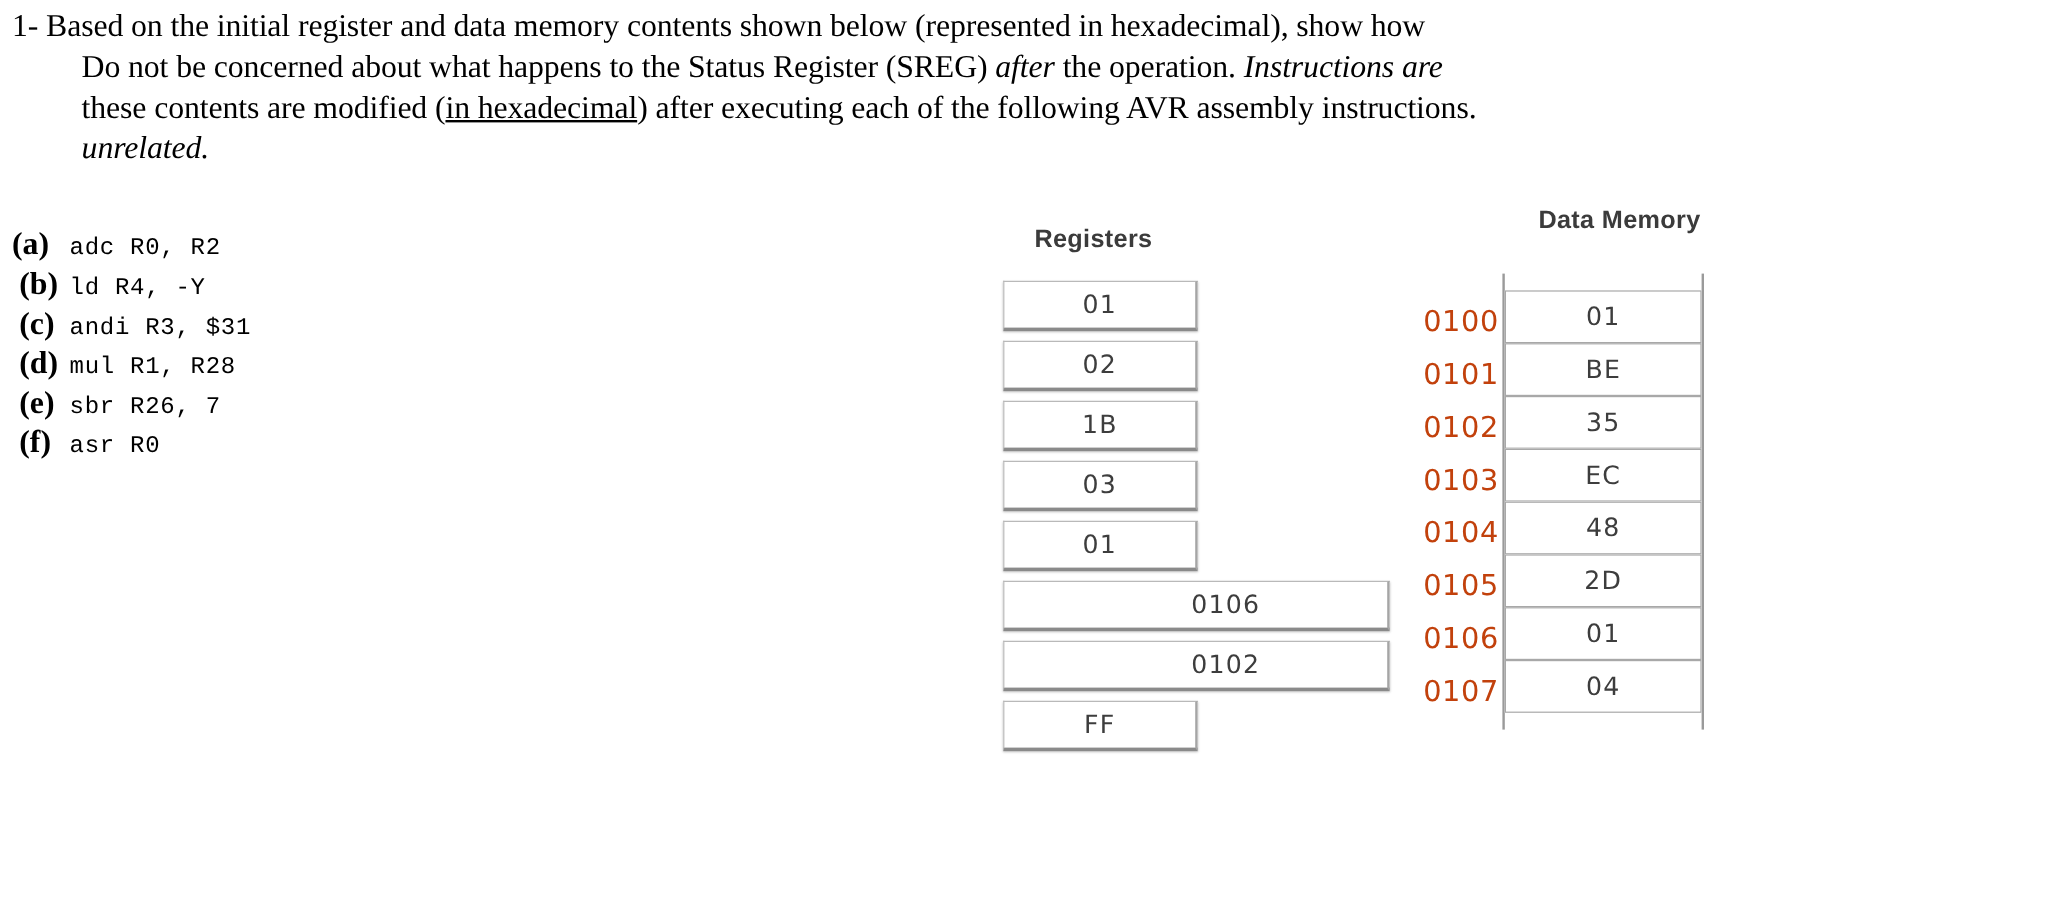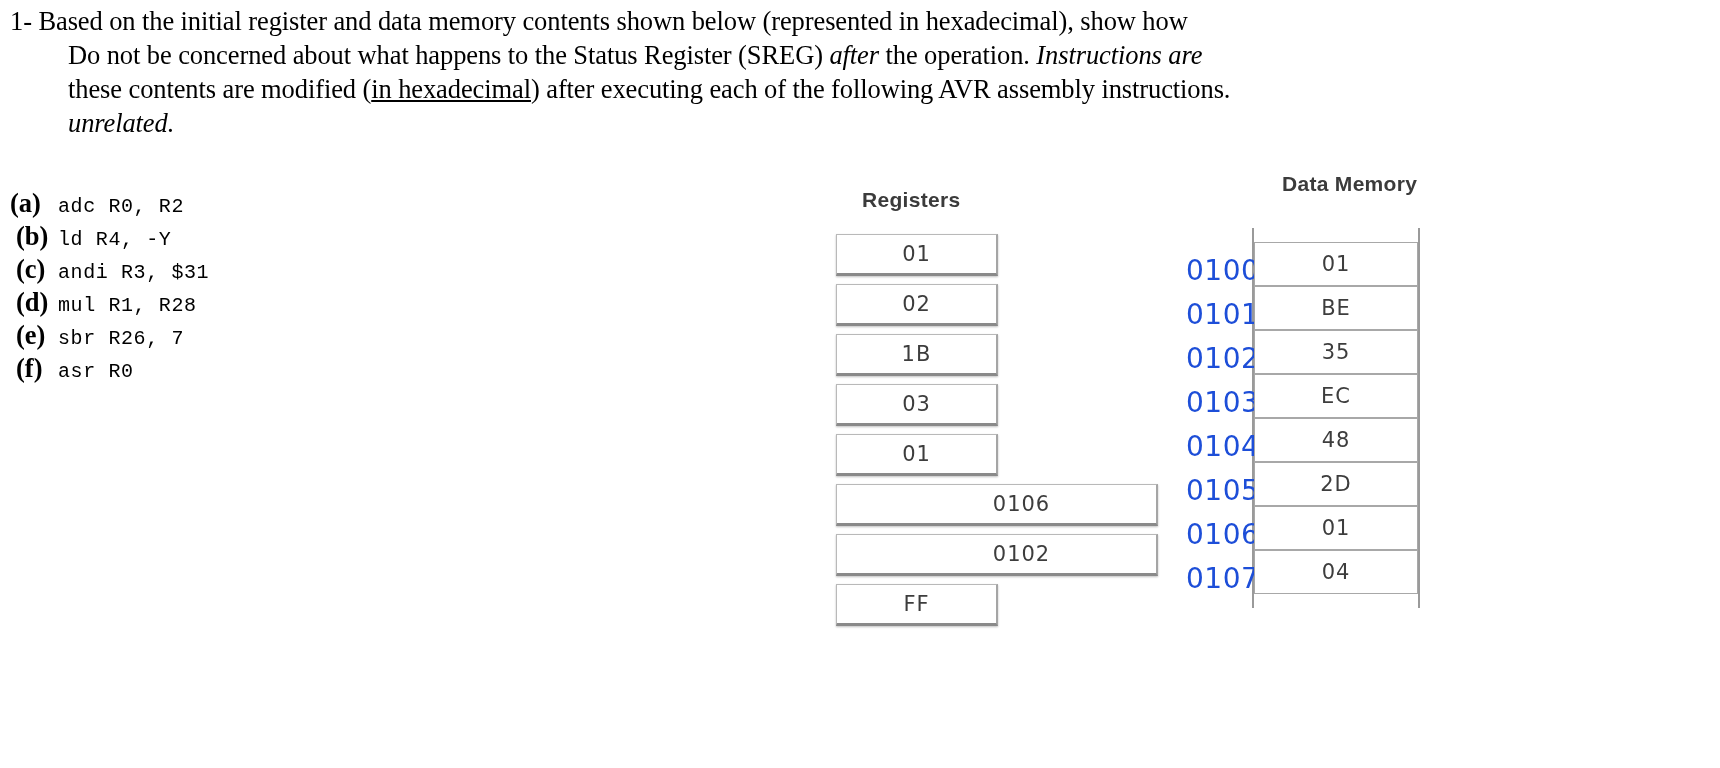--- a/index.html
+++ b/index.html
@@ -146,22 +146,22 @@
     position: relative;
     height: 44px;
   }
   .dm-addr {
     position: absolute;
     left: 0px;
     top: 12px;
     width: 62px;
     text-align: right;
     font-family: "DejaVu Sans", "Liberation Sans", sans-serif;
-    font-size: 28px;
-    color: #1d4ed8;
+    font-size: 24px;
+    color: #c2410c;
     letter-spacing: 0.5px;
   }
   .dm-cell {
     position: absolute;
     left: 68px;
     top: 0;
     width: 164px;
     height: 44px;
     background: #ffffff;
     border: 1px solid #a8a8a8;

